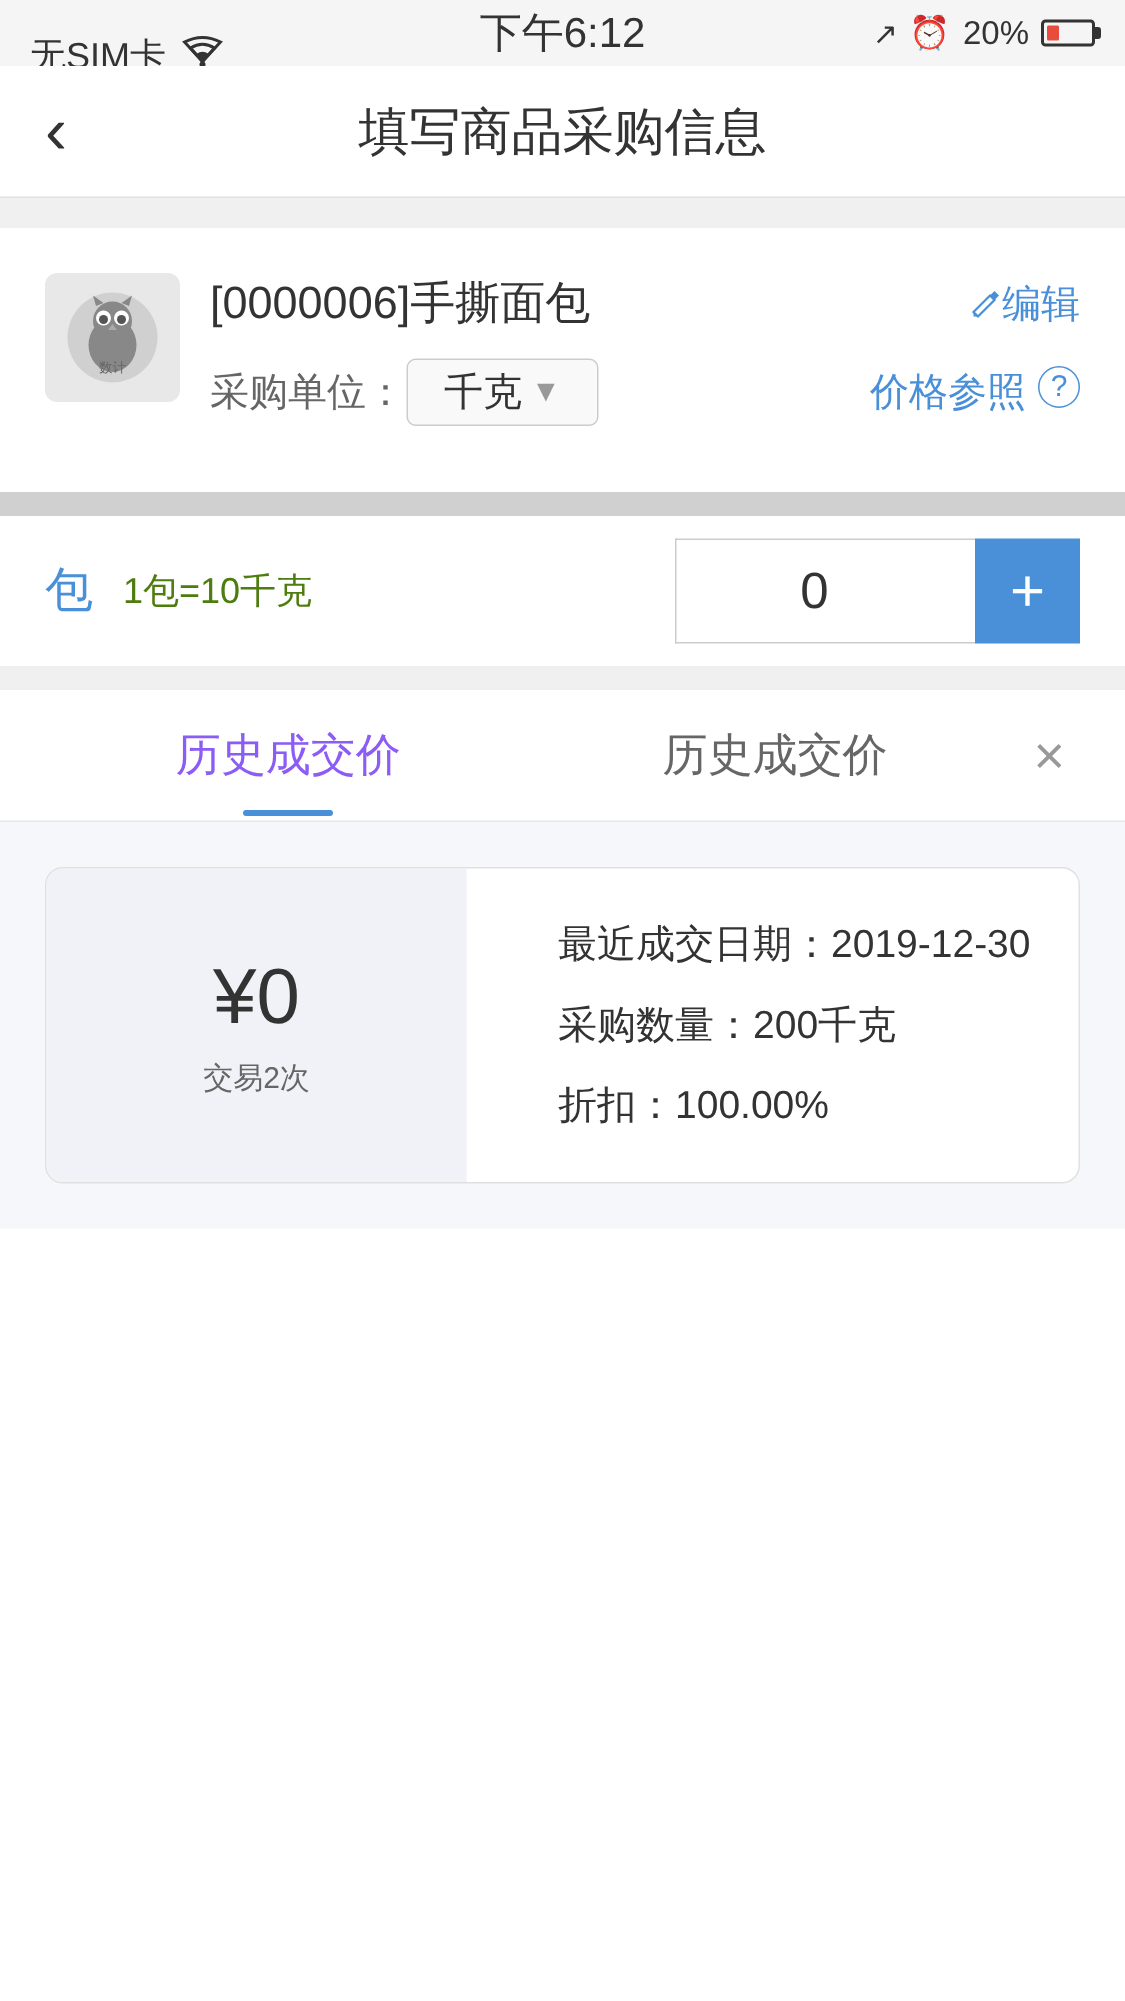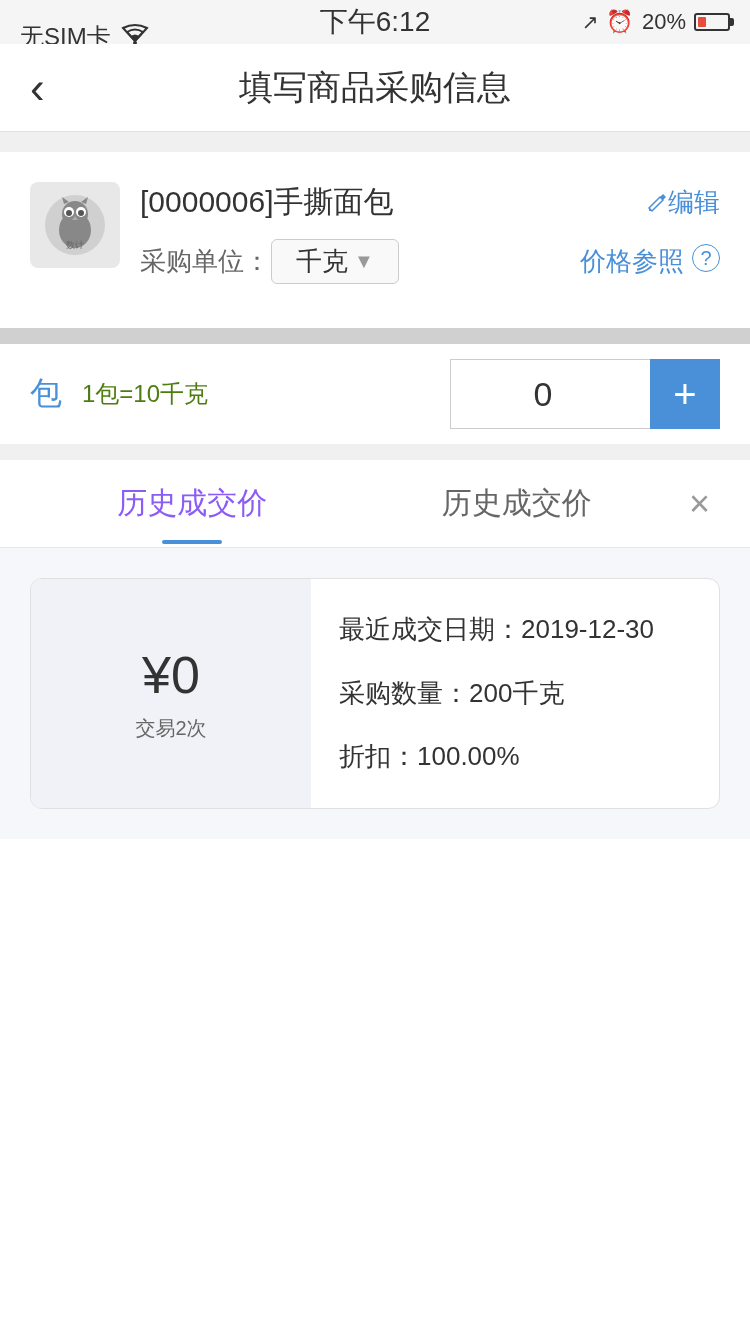--- a/index.html
+++ b/index.html
@@ -320,21 +320,22 @@
     .price-transactions {
       font-size: 20px;
       color: #666;
     }
     .price-right-panel {
       flex: 1;
       padding: 30px 28px;
       display: flex;
       flex-direction: column;
       justify-content: center;
-      gap: 22px;
+      gap: 12px;
+      margin-left: 33px;
     }
     .price-detail-row {
       font-size: 26px;
       color: #333;
       line-height: 1.6;
     }
   </style>
 </head>
 <body>
 

